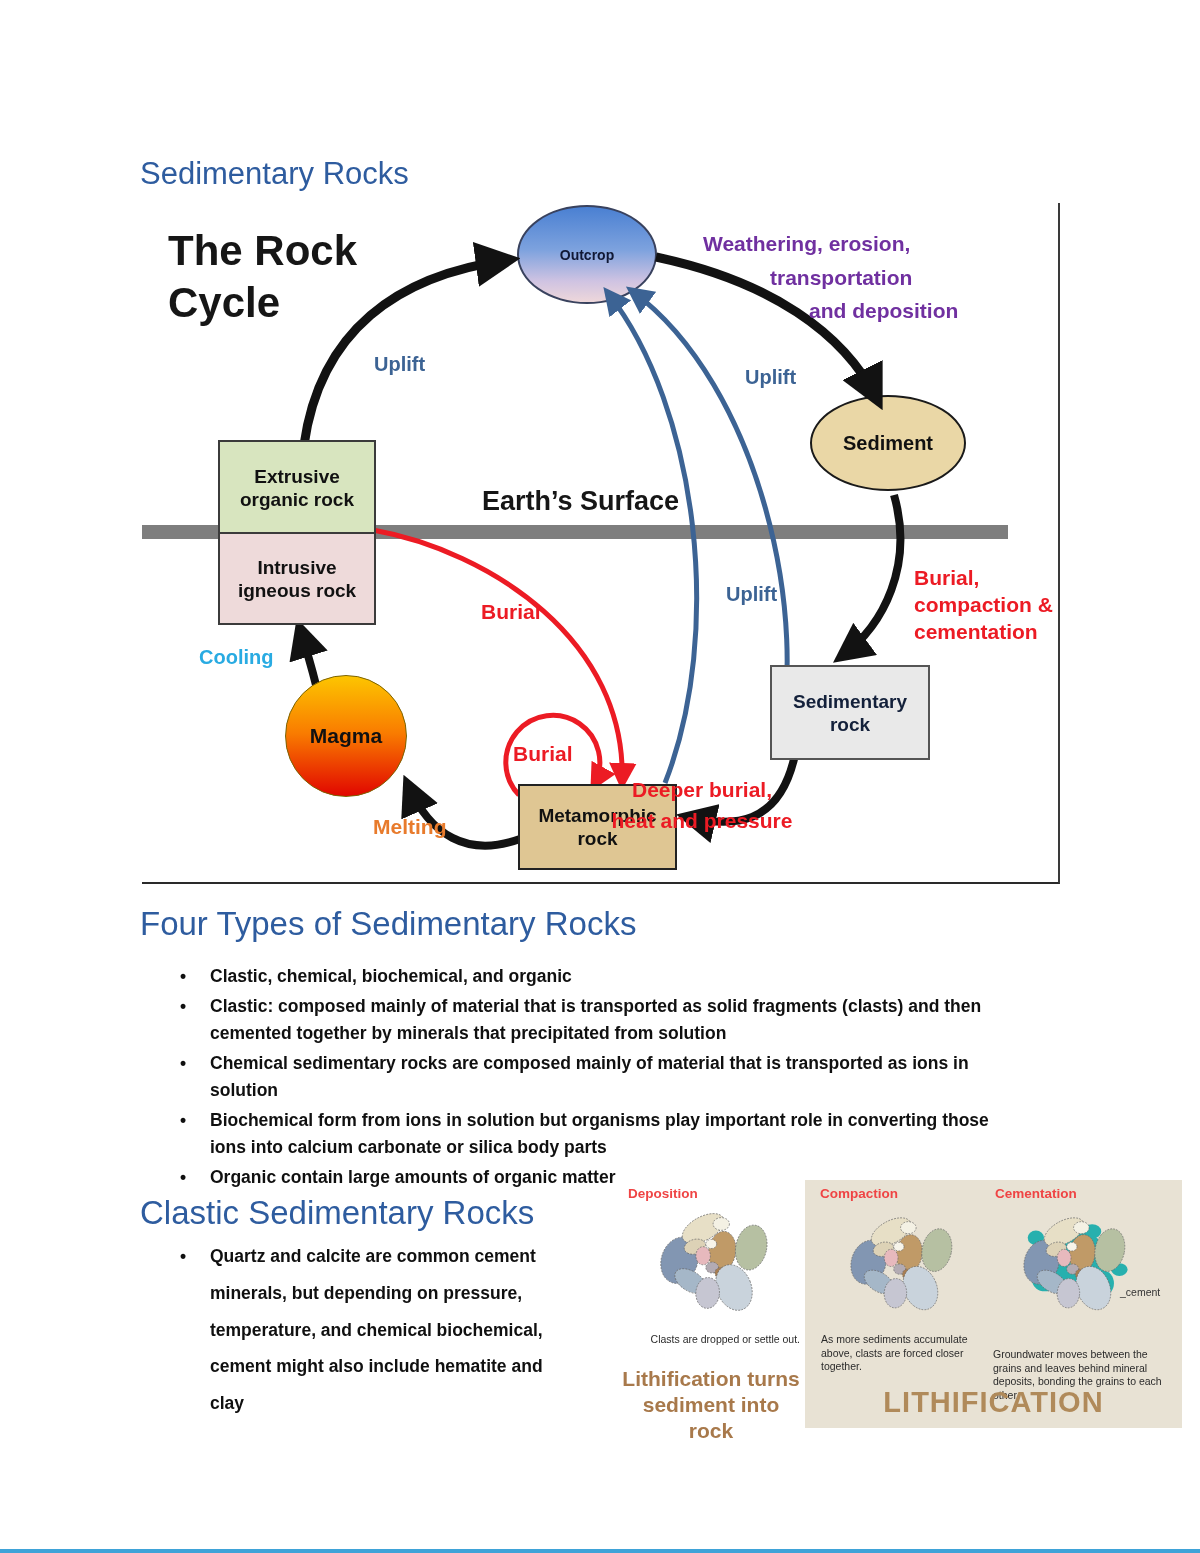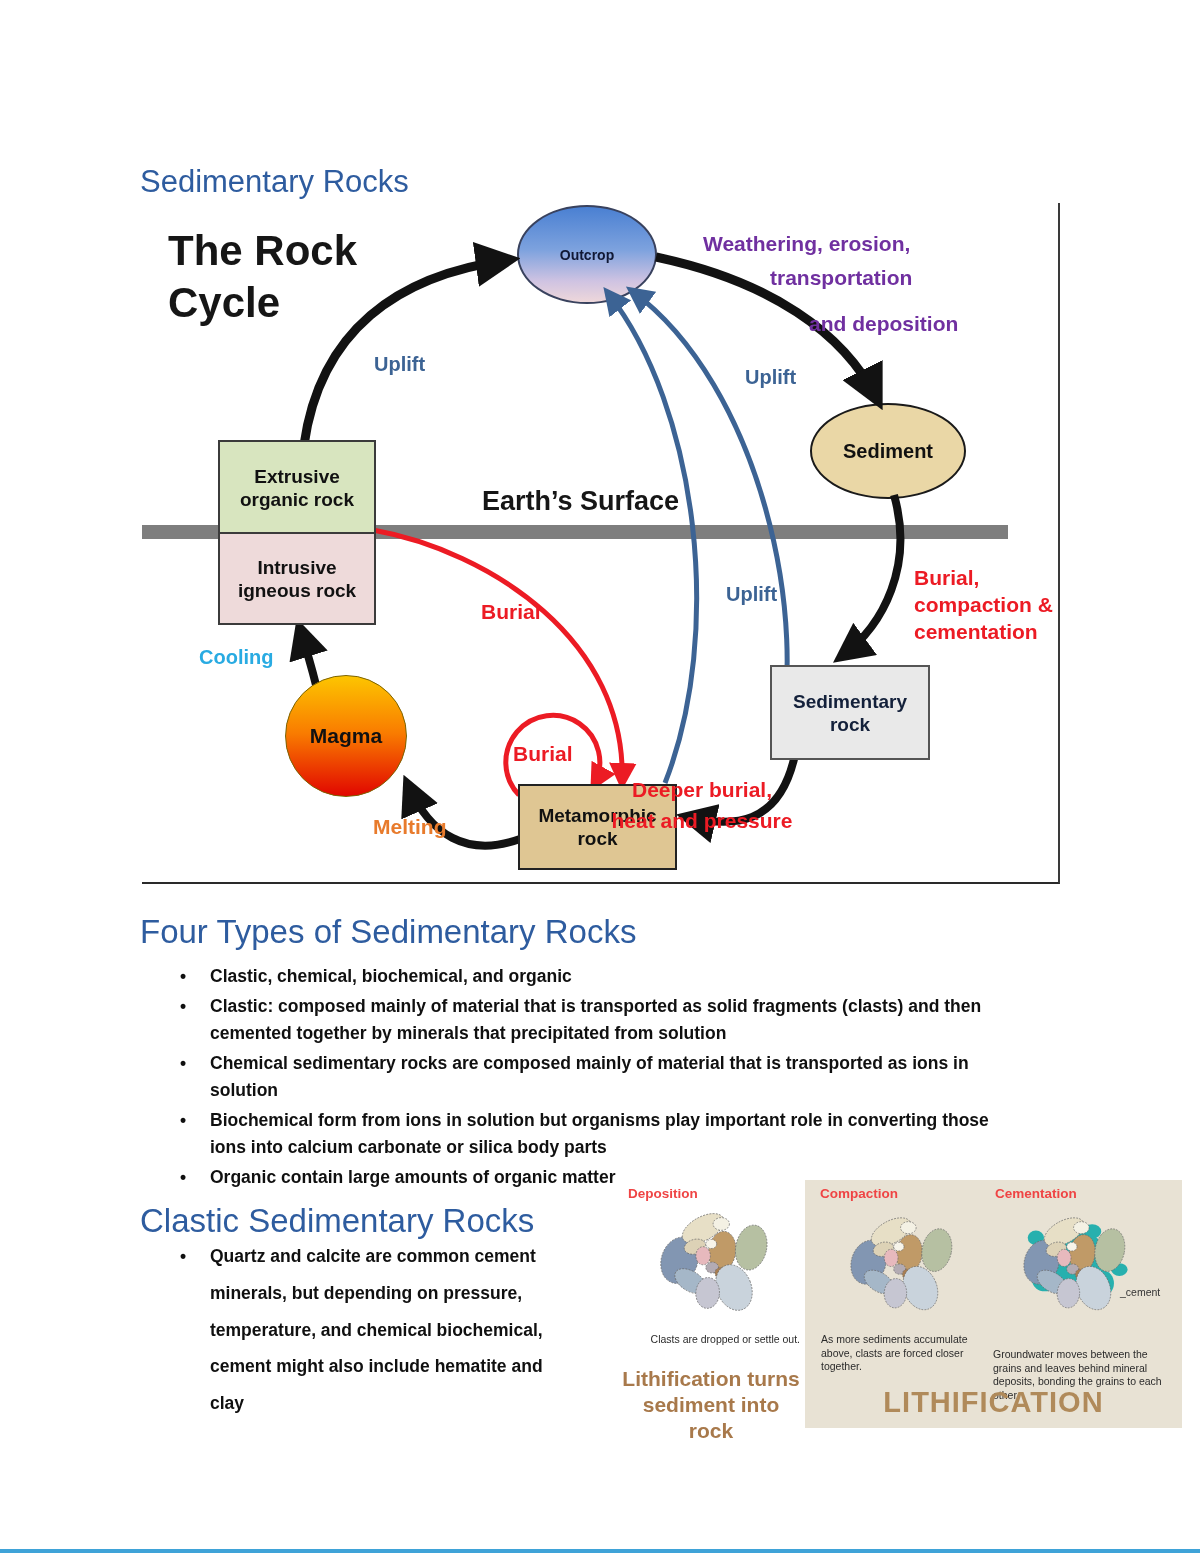--- a/index.html
+++ b/index.html
@@ -1,53 +1,53 @@
 <!DOCTYPE html>
 <html><head>
 <meta charset="utf-8">
 <style>
   html,body{margin:0;padding:0;background:#fff;}
   body{width:1200px;height:1553px;position:relative;overflow:hidden;
        font-family:"Liberation Sans",sans-serif;color:#111;}
   .abs{position:absolute;}
   
-  .h-blue{color:#2E5C9F;font-weight:400;margin-top:8px;}
+  .h-blue{color:#2E5C9F;font-weight:400;}
   #page-title{left:140px;top:156px;font-size:31px;}
   #four-heading{left:140px;top:905px;font-size:33px;}
   #clastic-heading{left:140px;top:1194px;font-size:33px;}
   
   #diagram{left:142px;top:203px;width:916px;height:679px;
            border-right:2px solid #3a3a3a;border-bottom:2px solid #2a2a2a;}
   #diagram .abs{position:absolute;}
   #earth-bar{left:0;top:322px;width:866px;height:14px;background:#7e7e7e;}
   #rc-title{left:26px;top:22px;font-size:42px;font-weight:bold;line-height:52px;color:#161616;width:240px;}
   .node{display:flex;align-items:center;justify-content:center;text-align:center;font-weight:bold;}
   #outcrop{left:375px;top:2px;width:136px;height:95px;border:2px solid #39425e;border-radius:50%;
            background:linear-gradient(180deg,#4a80d2 0%,#7da2de 45%,#cfc3e2 78%,#eed7da 100%);
            font-size:14px;color:#101835;}
-  #sediment{left:668px;top:200px;width:152px;height:92px;border:2px solid #1a1a1a;border-radius:50%;
+  #sediment{left:668px;top:192px;width:152px;height:92px;border:2px solid #1a1a1a;border-radius:50%;
             background:#ead7a6;font-size:20px;color:#111;}
   #magma{left:143px;top:472px;width:120px;height:120px;border:1px solid #7c6300;border-radius:50%;
          background:linear-gradient(180deg,#fdc500 0%,#f97b00 48%,#e10600 100%);
          font-size:21px;color:#111;}
   .rbox{border:2px solid #3b3b3b;display:flex;align-items:center;justify-content:center;
         text-align:center;font-weight:bold;font-size:19px;line-height:23px;color:#111;}
   #extrusive{left:76px;top:237px;width:154px;height:92px;background:#d8e5bf;}
   #intrusive{left:76px;top:329px;width:154px;height:89px;background:#eedada;}
   #metamorphic{left:376px;top:581px;width:155px;height:82px;background:#dfc693;border-color:#222;}
   #sedrock{left:628px;top:462px;width:156px;height:91px;background:#e9e9e9;border-color:#555;color:#13203a;}
   .lbl{font-weight:bold;font-size:20px;white-space:nowrap;}
   .lbl-blue{color:#3C6394;}
   .lbl-red{color:#EC1B24;}
   #uplift-left{left:232px;top:150px;}
   #uplift-mid{left:603px;top:163px;}
   #uplift-low{left:584px;top:380px;}
   #weather1{left:561px;top:29px;color:#7030A0;font-size:21px;}
   #weather2{left:628px;top:63px;color:#7030A0;font-size:21px;}
-  #weather3{left:667px;top:96px;color:#7030A0;font-size:21px;margin-top:13px;}
+  #weather3{left:667px;top:96px;color:#7030A0;font-size:21px;}
   #earth-label{left:340px;top:283px;font-size:27px;color:#161616;}
   #cooling{left:57px;top:443px;color:#29ABE2;}
   #melting{left:231px;top:612px;color:#E87B2C;font-size:21px;}
   #burial-upper{left:339px;top:397px;font-size:21px;}
   #burial-loop{left:371px;top:539px;font-size:21px;}
   #burial-comp{left:772px;top:361px;font-size:21px;font-weight:bold;color:#EC1B24;line-height:27px;}
   #deeper{left:452px;top:571px;width:216px;text-align:center;font-size:21px;font-weight:bold;color:#EC1B24;line-height:31px;}
   
   #four-list{left:172px;top:963px;width:892px;list-style:none;margin:0;padding:0;}
   #four-list li{position:relative;padding-left:38px;font-size:17.5px;font-weight:600;

